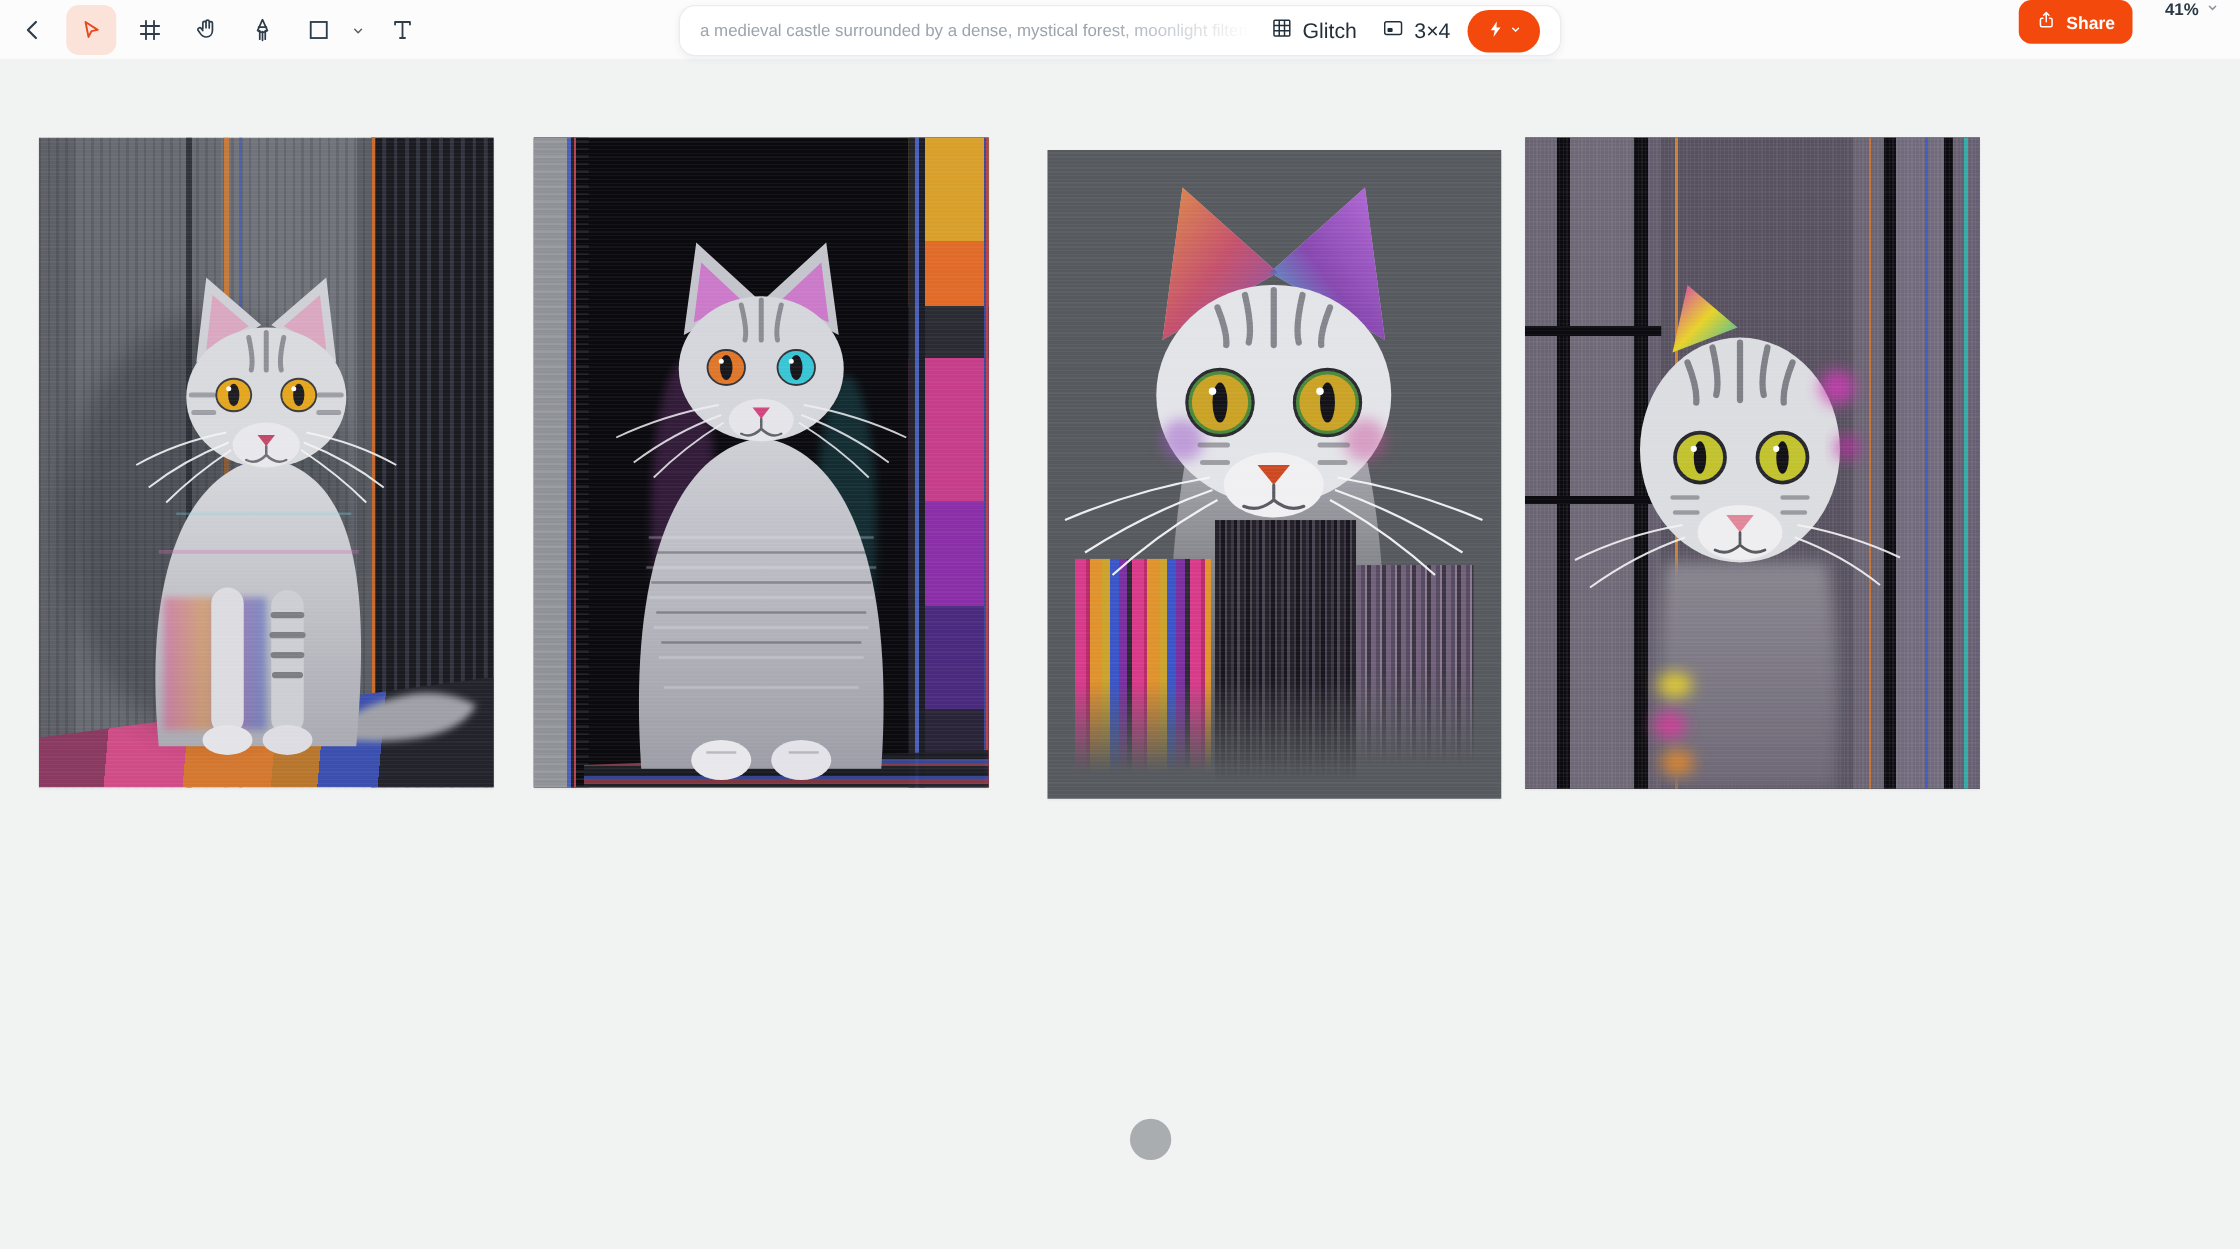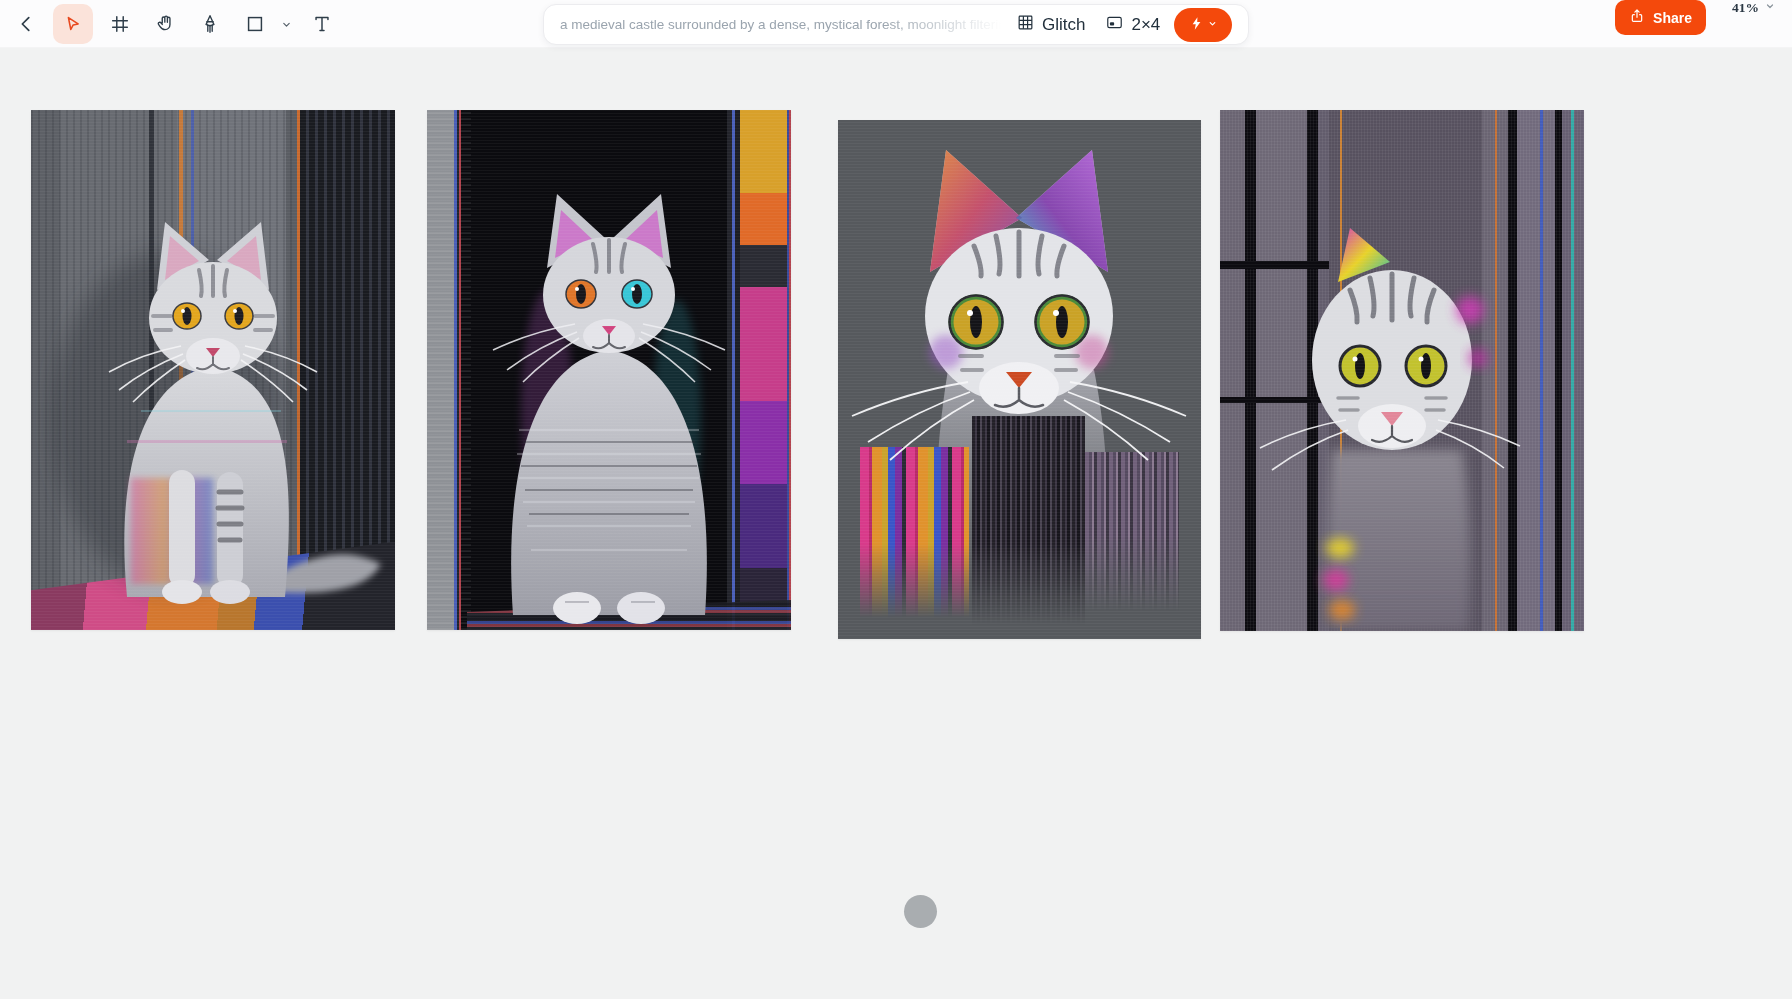--- a/index.html
+++ b/index.html
@@ -18,21 +18,21 @@
   .shape-group{display:flex;align-items:center;gap:4px}
   
   .pill{position:absolute;left:50%;top:4px;transform:translateX(-50%);width:706px;height:41px;background:#fff;border:1px solid #ECECEF;border-radius:13px;box-shadow:0 2px 7px rgba(25,35,45,.06);display:flex;align-items:center;padding:0 5px 0 16px;z-index:51}
   .prompt-text{width:446px;flex:none;font-size:13.5px;color:var(--prompt-text);white-space:nowrap;overflow:hidden;line-height:39px;
     -webkit-mask-image:linear-gradient(90deg,#000 72%,transparent 99%);mask-image:linear-gradient(90deg,#000 72%,transparent 99%);cursor:text}
   .chip{display:flex;align-items:center;gap:7px;height:39px;padding:0 10px;cursor:pointer;font-size:17px;font-weight:500;color:var(--chip-text);background:none;border:none;font-family:inherit}
   .gen-btn{width:58px;height:34px;border-radius:17px;background:var(--accent);border:none;display:flex;align-items:center;justify-content:center;gap:3px;cursor:pointer;margin-left:4px}
   
   .right-controls{position:absolute;right:16px;top:0;height:48px;display:flex;align-items:flex-start;gap:26px;z-index:51}
   .share-btn{height:35px;padding:0 14px;border-radius:10px;background:var(--accent);border:none;display:flex;align-items:center;gap:8px;color:#fff;font-size:14px;font-weight:700;cursor:pointer;font-family:inherit}
-  .zoom-ctrl{display:flex;align-items:center;gap:5px;font-size:13.5px;font-weight:600;color:#2B3844;cursor:pointer;background:none;border:none;font-family:Liberation Serif, serif}
+  .zoom-ctrl{display:flex;align-items:center;gap:5px;font-size:13.5px;font-weight:600;color:#2B3844;cursor:pointer;background:none;border:none;font-family:Liberation Sans, sans-serif}
   
   .canvas{position:absolute;inset:48px 0 0 0;background:var(--canvas-bg)}
   .gen-img{position:absolute;overflow:hidden;cursor:pointer;box-shadow:0 1px 2px rgba(0,0,0,.06)}
   .ly{position:absolute}
   .scan{inset:0;background:repeating-linear-gradient(0deg,rgba(255,255,255,.045) 0 1px,transparent 1px 3px)}
   .gen-img svg{position:absolute;inset:0;width:100%;height:100%}
   
   .img1{left:31px;top:62px;width:364px;height:520px}
   .i1-wall{inset:0;background:
     repeating-linear-gradient(90deg,rgba(28,30,38,.16) 0 2px,transparent 2px 7px),
@@ -153,21 +153,21 @@
       </span>
       <span>Glitch</span>
     </button>
     <button class="chip">
       <span>
         <svg width="19" height="19" viewBox="0 0 24 24" fill="none" stroke="#22303C" stroke-width="1.5">
             <rect x="3.5" y="5.5" width="17" height="13" rx="2"></rect>
             <rect x="6.3" y="11.8" width="5.2" height="4" rx="1" fill="#22303C" stroke="none"></rect>
           </svg>
       </span>
-      <span>2×4</span>
+      <span>3×4</span>
     </button>
     <button class="gen-btn">
       <span>
         <svg width="15" height="15" viewBox="0 0 24 24" fill="#fff">
             <path d="M13.5 2 5.8 13.2h5l-1.6 8.6L18.2 9.6h-5.1z"></path>
           </svg>
       </span>
       <span>
         <svg width="11" height="11" viewBox="0 0 24 24" fill="none" stroke="#fff" stroke-width="2.6" stroke-linecap="round" stroke-linejoin="round">
             <path d="M7 10l5 5 5-5"></path>

